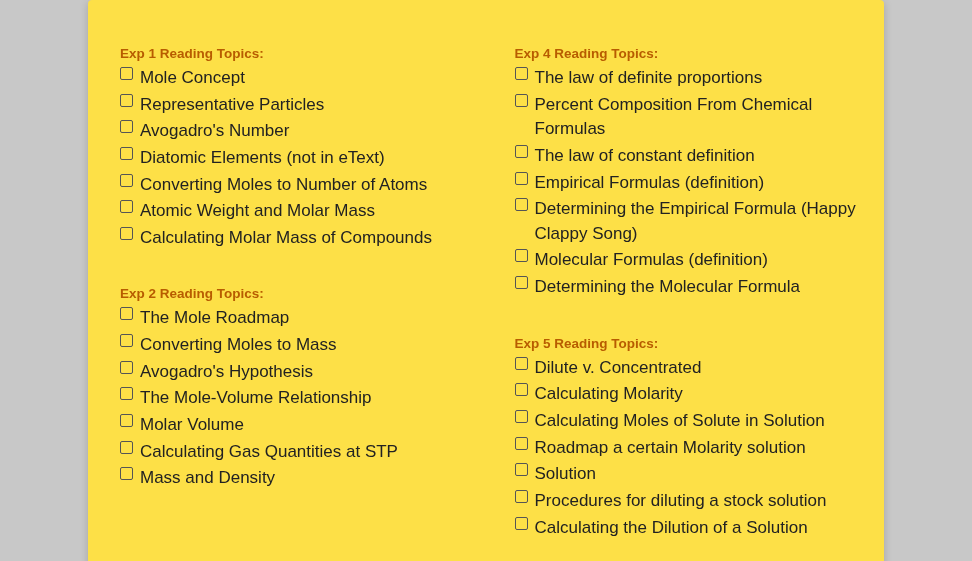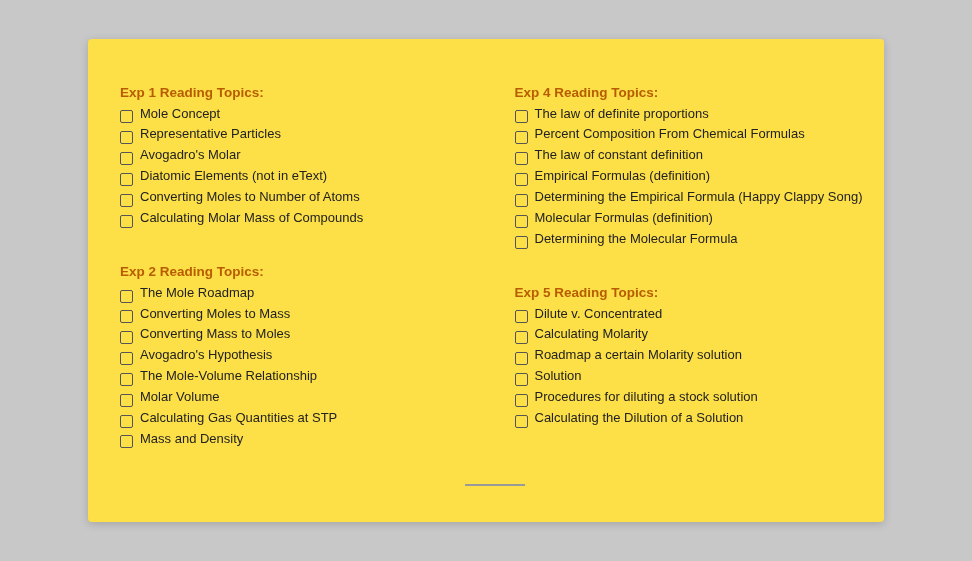--- a/index.html
+++ b/index.html
@@ -43,22 +43,22 @@
     .section-heading:first-child {
       margin-top: 0;
     }
     .topic-list {
       list-style: none;
       padding: 0;
       margin: 0 0 8px 0;
     }
     .topic-list li {
       display: flex;
-      align-items: flex-end;
-      font-size: 13px;
+      align-items: flex-start;
+      font-size: 17px;
       color: #222;
       margin-bottom: 2px;
       line-height: 1.45;
     }
     .topic-list li .checkbox-icon {
       display: inline-block;
       width: 13px;
       height: 13px;
       border: 1.5px solid #555;
       border-radius: 2px;
@@ -92,49 +92,49 @@
           <li>
             <span class="checkbox-icon"></span>
             <span>Mole Concept</span>
           </li>
           <li>
             <span class="checkbox-icon"></span>
             <span>Representative Particles</span>
           </li>
           <li>
             <span class="checkbox-icon"></span>
-            <span>Avogadro's Molar</span>
+            <span>Avogadro's Number</span>
           </li>
           <li>
             <span class="checkbox-icon"></span>
             <span>Diatomic Elements (not in eText)</span>
           </li>
           <li>
             <span class="checkbox-icon"></span>
             <span>Converting Moles to Number of Atoms</span>
+          </li>
+          <li>
+            <span class="checkbox-icon"></span>
+            <span>Atomic Weight and Molar Mass</span>
           </li>
           <li>
             <span class="checkbox-icon"></span>
             <span>Calculating Molar Mass of Compounds</span>
           </li>
         </ul>
         <div class="section-gap"></div>
         <div class="section-heading">Exp 2 Reading Topics:</div>
         <ul class="topic-list">
           <li>
             <span class="checkbox-icon"></span>
             <span>The Mole Roadmap</span>
           </li>
           <li>
             <span class="checkbox-icon"></span>
             <span>Converting Moles to Mass</span>
-          </li>
-          <li>
-            <span class="checkbox-icon"></span>
-            <span>Converting Mass to Moles</span>
           </li>
           <li>
             <span class="checkbox-icon"></span>
             <span>Avogadro's Hypothesis</span>
           </li>
           <li>
             <span class="checkbox-icon"></span>
             <span>The Mole-Volume Relationship</span>
           </li>
           <li>
@@ -186,20 +186,24 @@
         <div class="section-gap"></div>
         <div class="section-heading">Exp 5 Reading Topics:</div>
         <ul class="topic-list">
           <li>
             <span class="checkbox-icon"></span>
             <span>Dilute v. Concentrated</span>
           </li>
           <li>
             <span class="checkbox-icon"></span>
             <span>Calculating Molarity</span>
+          </li>
+          <li>
+            <span class="checkbox-icon"></span>
+            <span>Calculating Moles of Solute in Solution</span>
           </li>
           <li>
             <span class="checkbox-icon"></span>
             <span>Roadmap a certain Molarity solution</span>
           </li>
           <li>
             <span class="checkbox-icon"></span>
             <span>Solution</span>
           </li>
           <li>

